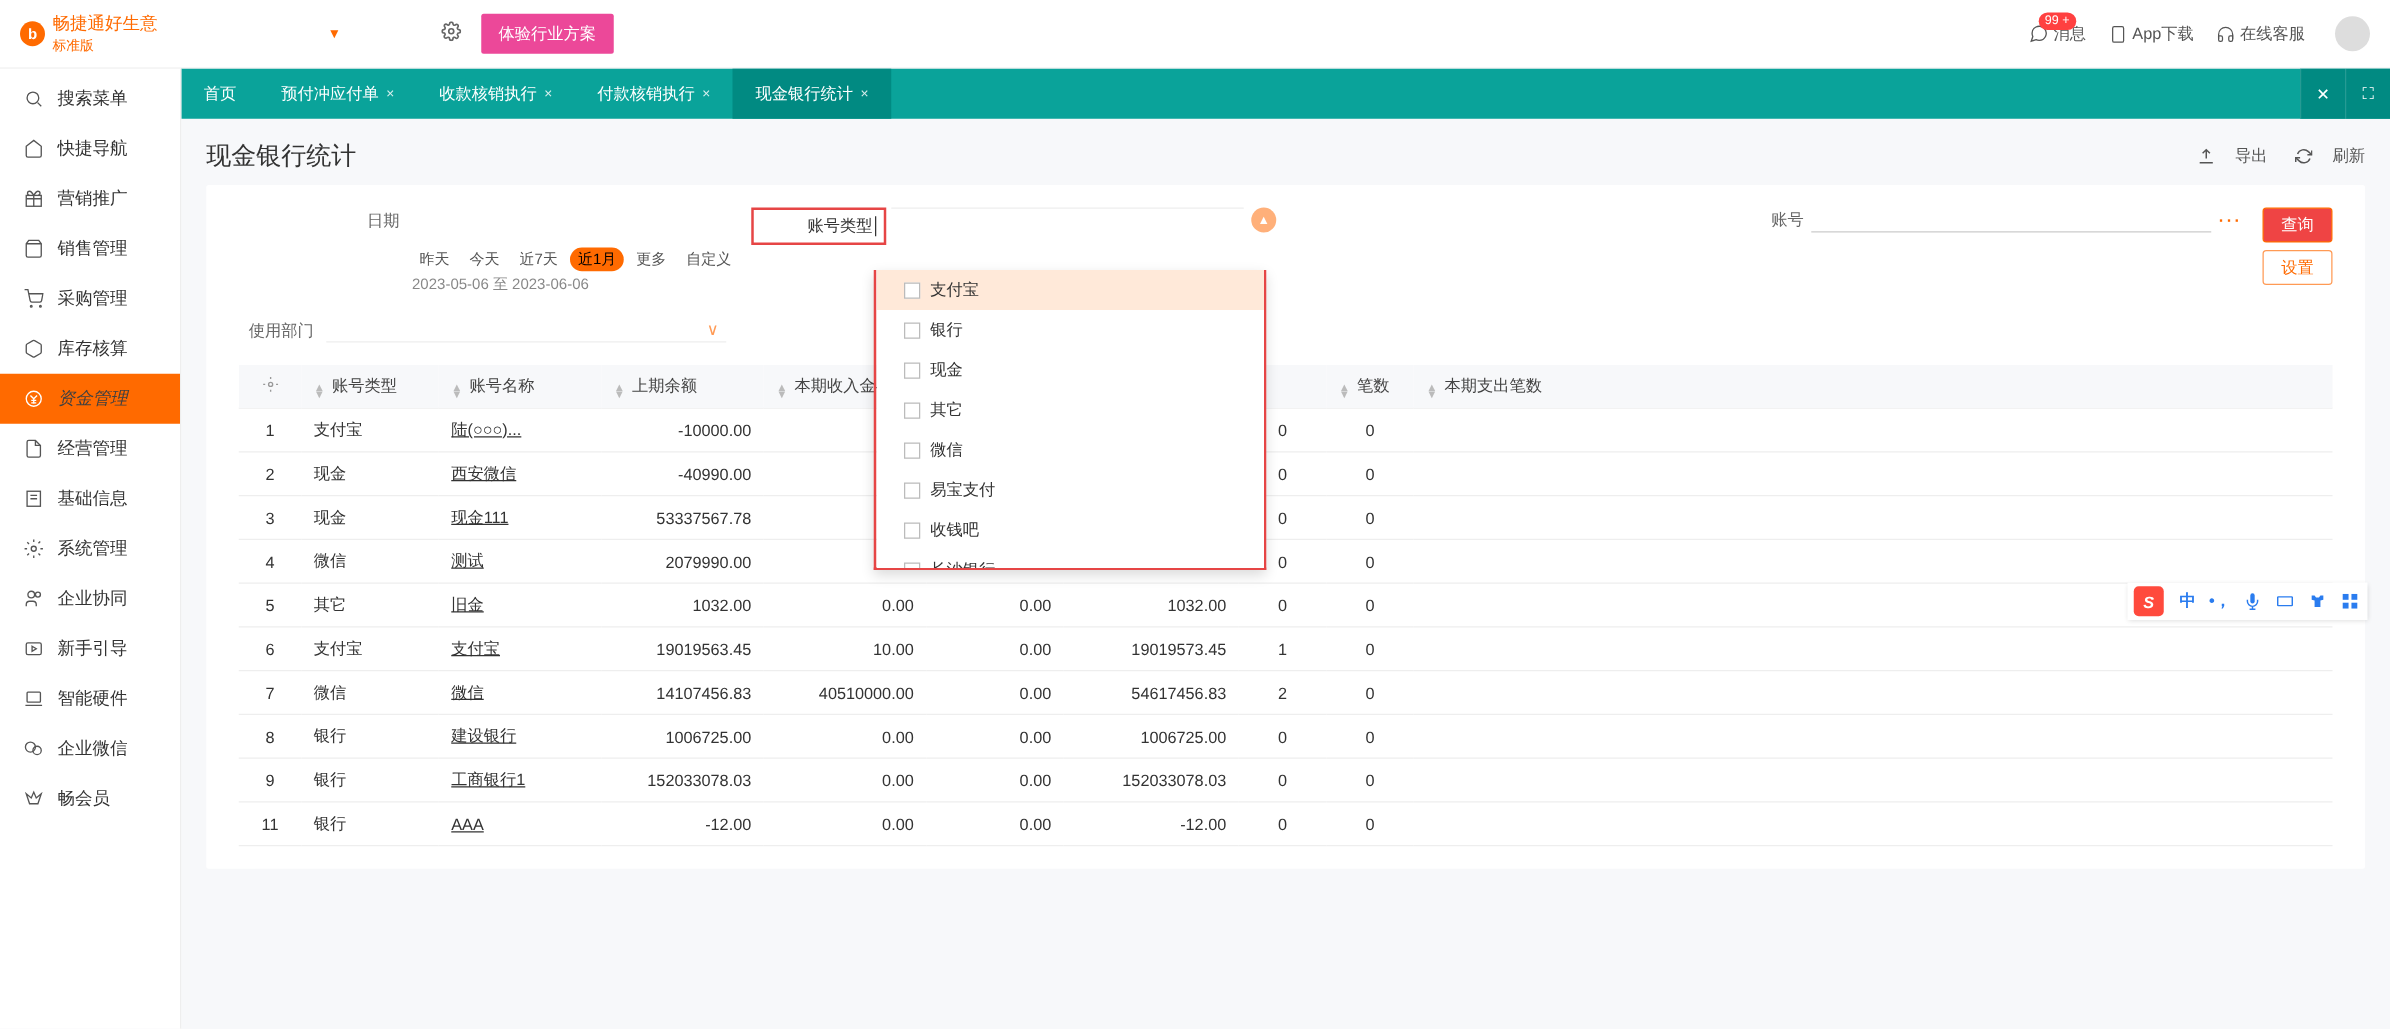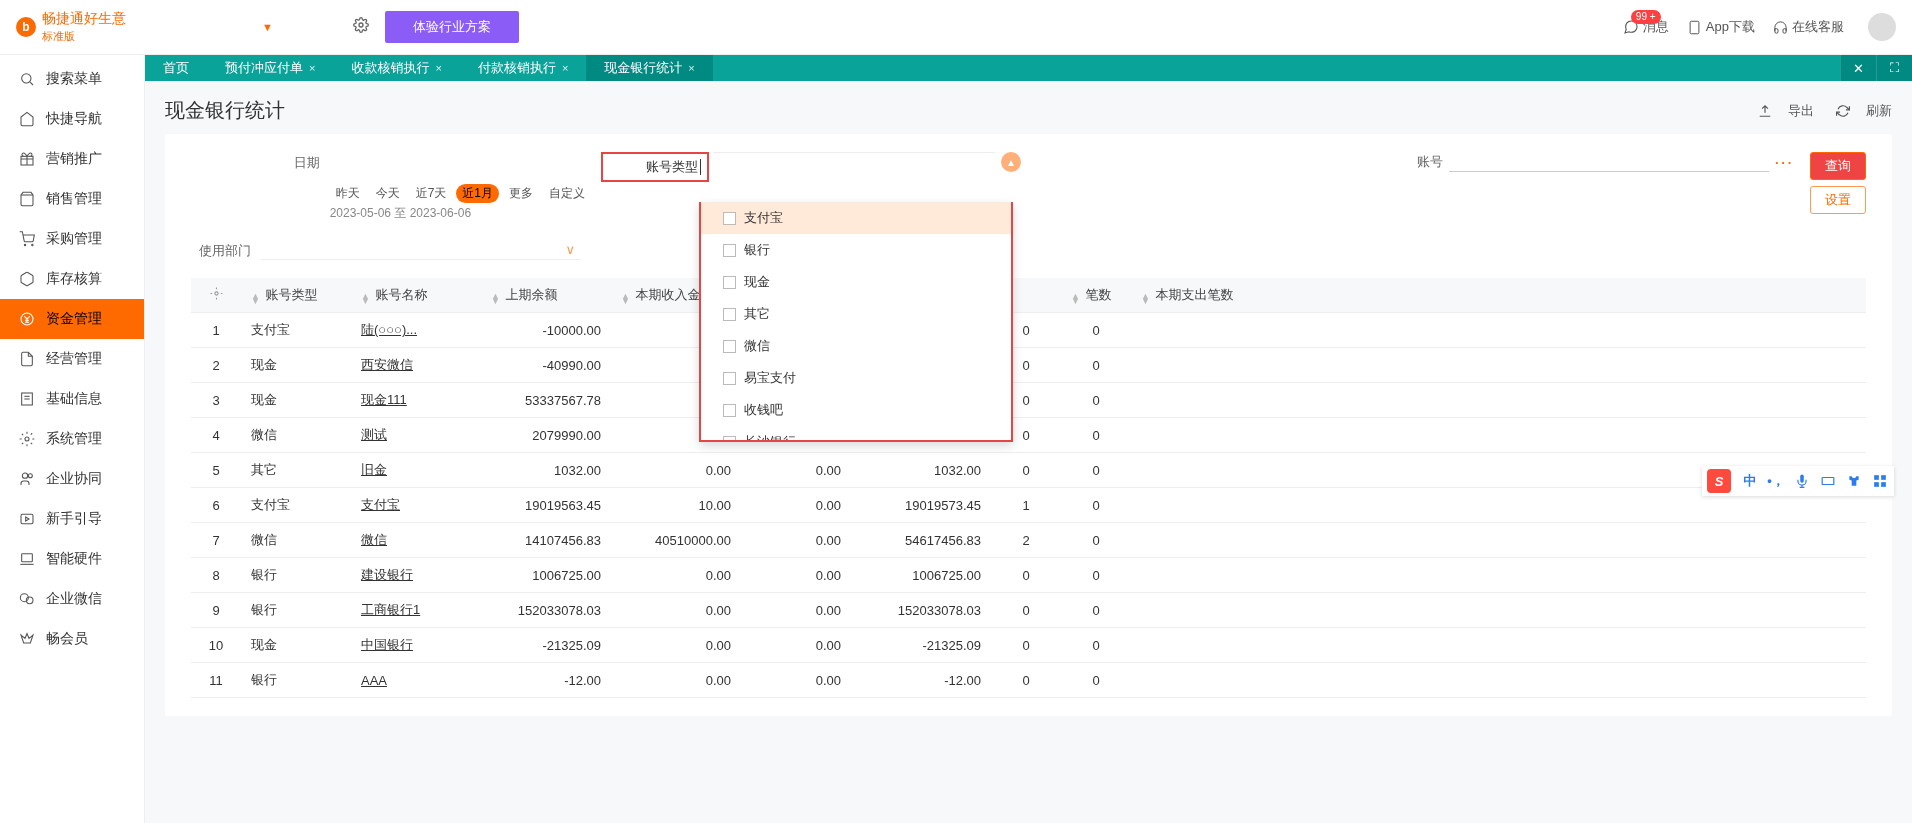--- a/index.html
+++ b/index.html
@@ -6,37 +6,37 @@
 body { background: #f7f8fa; width: 1912px; height: 823px; overflow: hidden; font-size: 13px; color: #333; }
 
 .top-header { height: 55px; background: #fff; display: flex; align-items: center; padding: 0 16px; border-bottom: 1px solid #eee; }
 .logo { display: flex; align-items: center; margin-right: 30px; }
 .logo-icon { width: 20px; height: 20px; background: #ff6a00; border-radius: 50%; margin-right: 6px; display:flex;align-items:center;justify-content:center;color:#fff;font-weight:bold;font-size:12px;}
 .logo-text { color: #ff6a00; font-size: 14px; font-weight: 500; }
 .std-badge { color: #ff6a00; font-size: 11px; display: block; text-align: left; margin-top:1px;}
 .org-switch { margin-left:40px; color: #888; padding: 4px 60px; border-radius: 3px; display:flex;align-items:center; }
 .org-caret { color:#ff6a00; margin-left:6px; font-size:11px;}
 .settings-icon { margin-left: 20px; color: #666; font-size:16px; cursor:pointer;}
-.trial-btn { background: #8b5cf6; color: #fff; padding: 7px 28px; border-radius: 2px; margin-left: 16px; cursor:pointer; font-size:13px;}
+.trial-btn { background: #ec4899; color: #fff; padding: 7px 14px; border-radius: 2px; margin-left: 16px; cursor:pointer; font-size:13px;}
 .top-right { margin-left: auto; display: flex; align-items: center; gap:18px;justify-content:space-between;}
 .msg-item { display:flex;align-items:center;color:#555;cursor:pointer;position:relative; font-size:13px;}
 .msg-item svg, .msg-item .icon-text { margin-right:4px; }
 .badge-99 { position:absolute; top:-8px; left:8px; background:#ff4040; color:#fff; font-size:10px; padding:0 5px; border-radius:8px; line-height:14px;}
 .avatar { width:28px;height:28px;border-radius:50%;background:#ddd;margin-left:6px;}
 
 .layout { display: flex; height: calc(100% - 55px); }
 
 .sidebar { width: 145px; background: #fff; padding-top: 4px; border-right:1px solid #eee; position:relative;}
 .side-item { display:flex; align-items:center; padding: 11px 18px; color:#333; cursor:pointer; font-size:14px; }
-.side-item.active { background:#ff6a00; color:#000000; }
+.side-item.active { background:#ff6a00; color:#404040;font-style:italic; }
 .side-item .icon { width:18px; height:18px; margin-right:10px; display:inline-flex; align-items:center; justify-content:center;}
 
 .main { flex:1; display:flex; flex-direction:column; }
 
-.tab-bar { height:26px; background:#0aa39a; display:flex; align-items:center; }
+.tab-bar { height:40px; background:#0aa39a; display:flex; align-items:center; }
 .tab { padding:0 18px; height:100%; display:flex; align-items:center; color:#fff; cursor:pointer; font-size:13px; position:relative;}
 .tab.active { background:#018a82; }
 .tab .close { margin-left:6px; font-size:11px; opacity:.85;}
 .tab-bar-right { margin-left:auto; display:flex; align-items:center; height:100%;}
 .tab-right-icon { width:36px;height:100%;background:#018a82;color:#fff;display:flex;align-items:center;justify-content:center;cursor:pointer;border-left:1px solid rgba(255,255,255,.15);}
 
 .content { flex:1; padding: 16px 20px; overflow:auto; }
 
 .page-head { display:flex; align-items:center; margin-bottom:10px;}
 .page-title { font-size:20px; color:#333; font-weight:500;}
@@ -543,32 +543,20 @@
                   <td><span class="link">工商银行1</span></td>
                   <td class="num">152033078.03</td>
                   <td class="num">0.00</td>
                   <td class="num">0.00</td>
                   <td class="num">152033078.03</td>
                   <td class="center">0</td>
                   <td class="center">0</td>
                   <td></td>
                 </tr>
                 <tr>
-                  <td class="center">10</td>
-                  <td>现金</td>
-                  <td><span class="link">中国银行</span></td>
-                  <td class="num">-21325.09</td>
-                  <td class="num">0.00</td>
-                  <td class="num">0.00</td>
-                  <td class="num">-21325.09</td>
-                  <td class="center">0</td>
-                  <td class="center">0</td>
-                  <td></td>
-                </tr>
-                <tr>
                   <td class="center">11</td>
                   <td>银行</td>
                   <td><span class="link">AAA</span></td>
                   <td class="num">-12.00</td>
                   <td class="num">0.00</td>
                   <td class="num">0.00</td>
                   <td class="num">-12.00</td>
                   <td class="center">0</td>
                   <td class="center">0</td>
                   <td></td>

